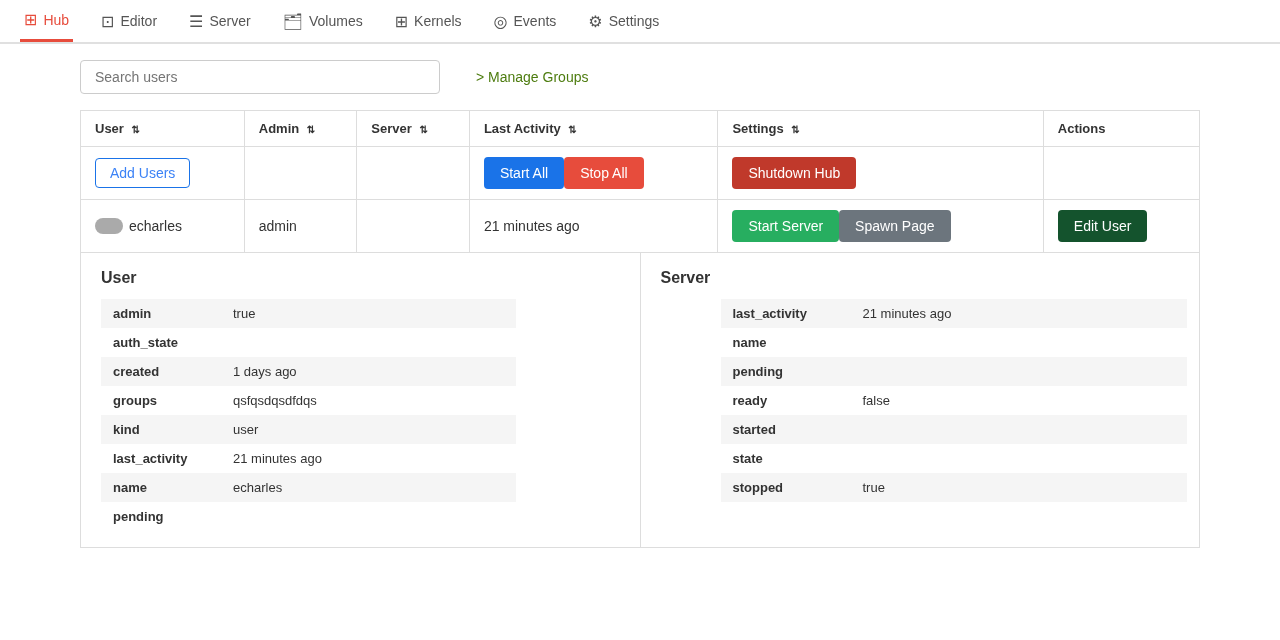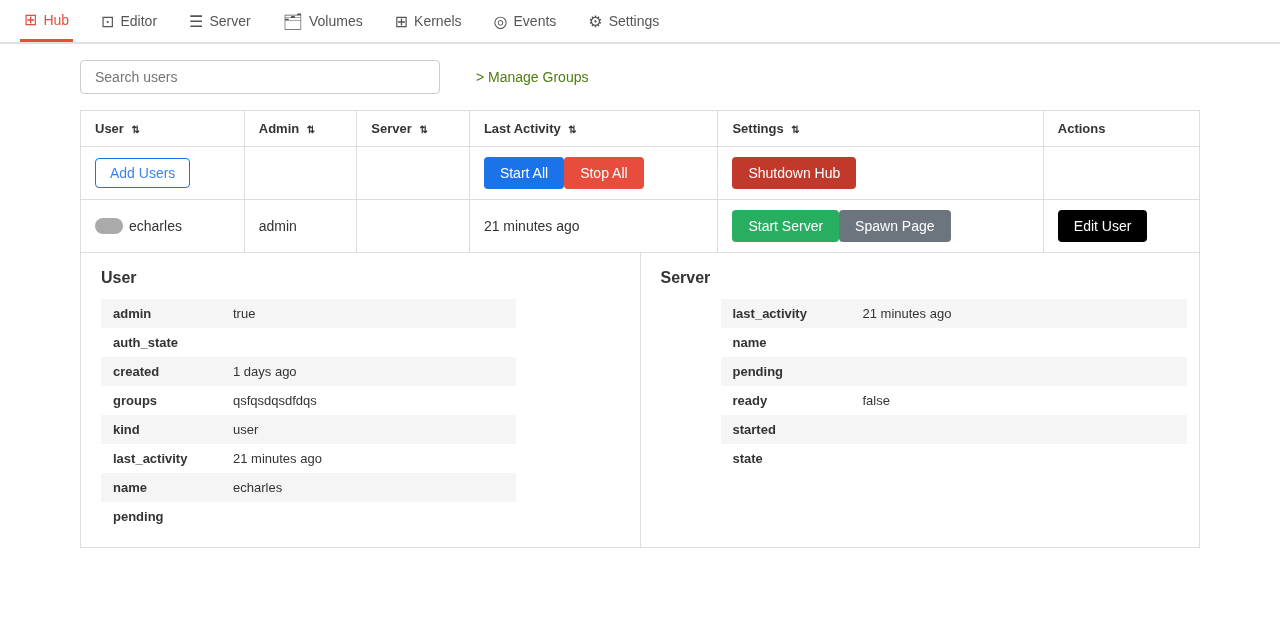--- a/index.html
+++ b/index.html
@@ -91,21 +91,21 @@
       font-weight: 500;
       cursor: pointer;
       border: none;
       color: #fff;
     }
     .btn-blue { background: #1a73e8; }
     .btn-red { background: #e74c3c; }
     .btn-dark-red { background: #c0392b; }
     .btn-green { background: #27ae60; }
     .btn-gray { background: #6c757d; }
-    .btn-edit { background: #000000; }
+    .btn-edit { background: #14532d; }
 
     .action-buttons {
       display: flex;
       gap: 0;
       align-items: flex-start;
     }
 
     
     .user-toggle {
       display: inline-block;
@@ -364,18 +364,22 @@
               <td>false</td>
             </tr>
             <tr>
               <td>started</td>
               <td></td>
             </tr>
             <tr>
               <td>state</td>
               <td></td>
             </tr>
+            <tr>
+              <td>stopped</td>
+              <td>true</td>
+            </tr>
           </tbody>
       </table>
     </div>
   </div>
 
 </div>
 
 </body></html>

